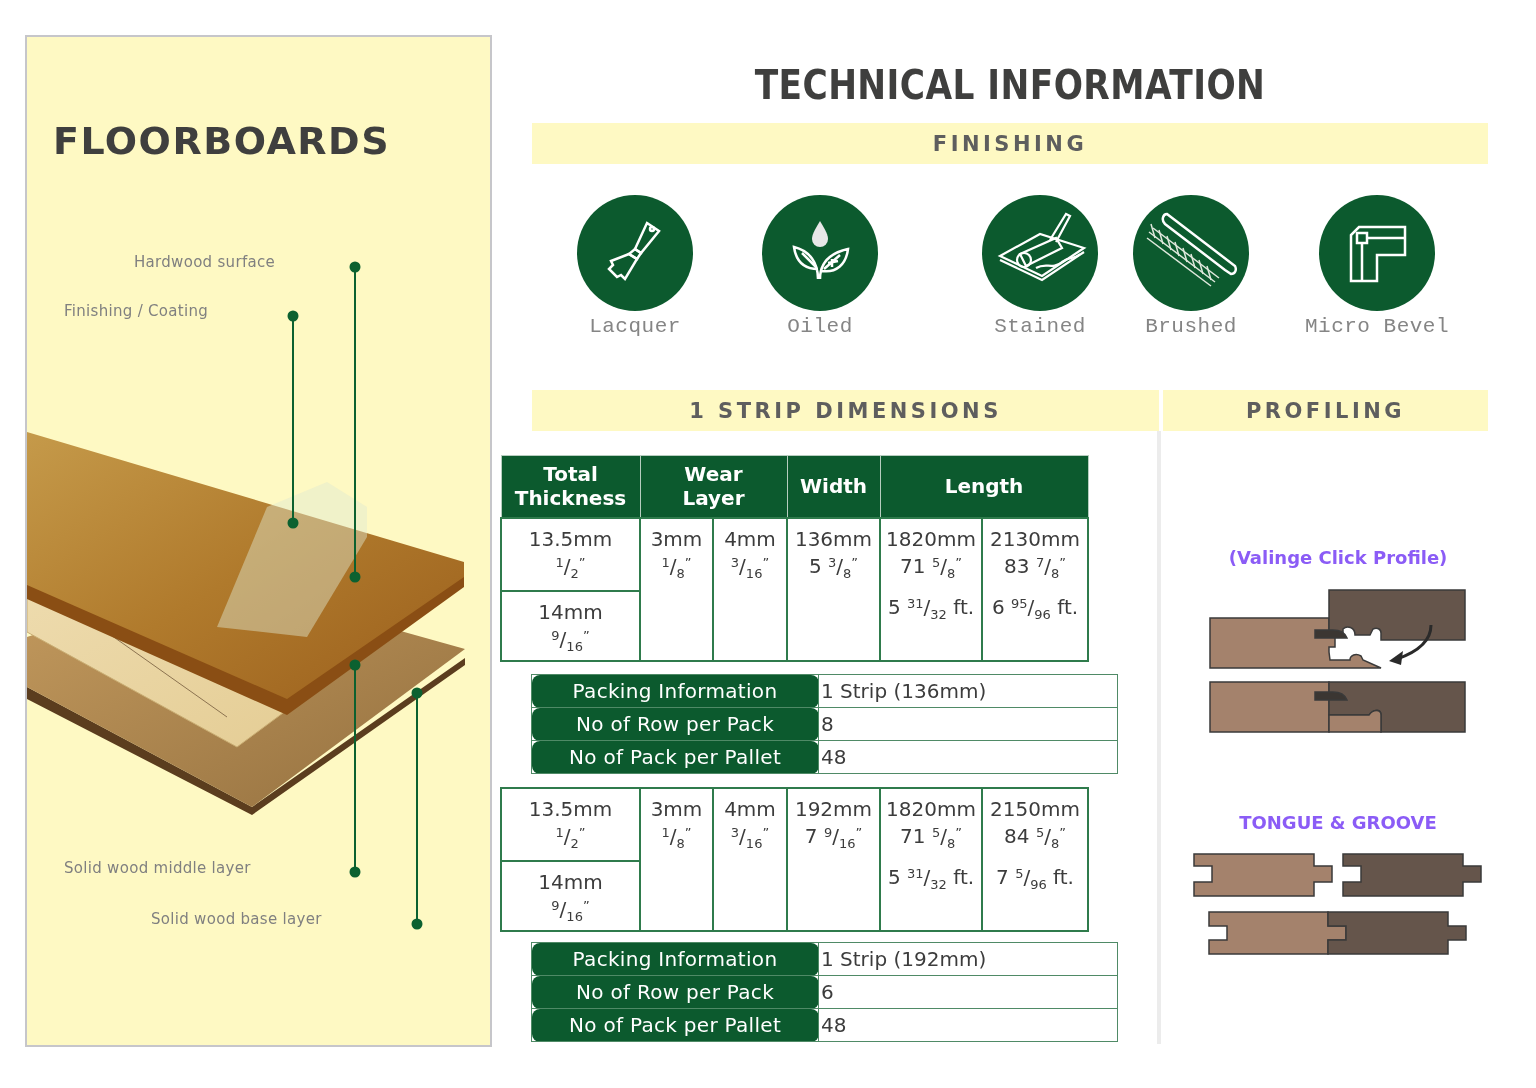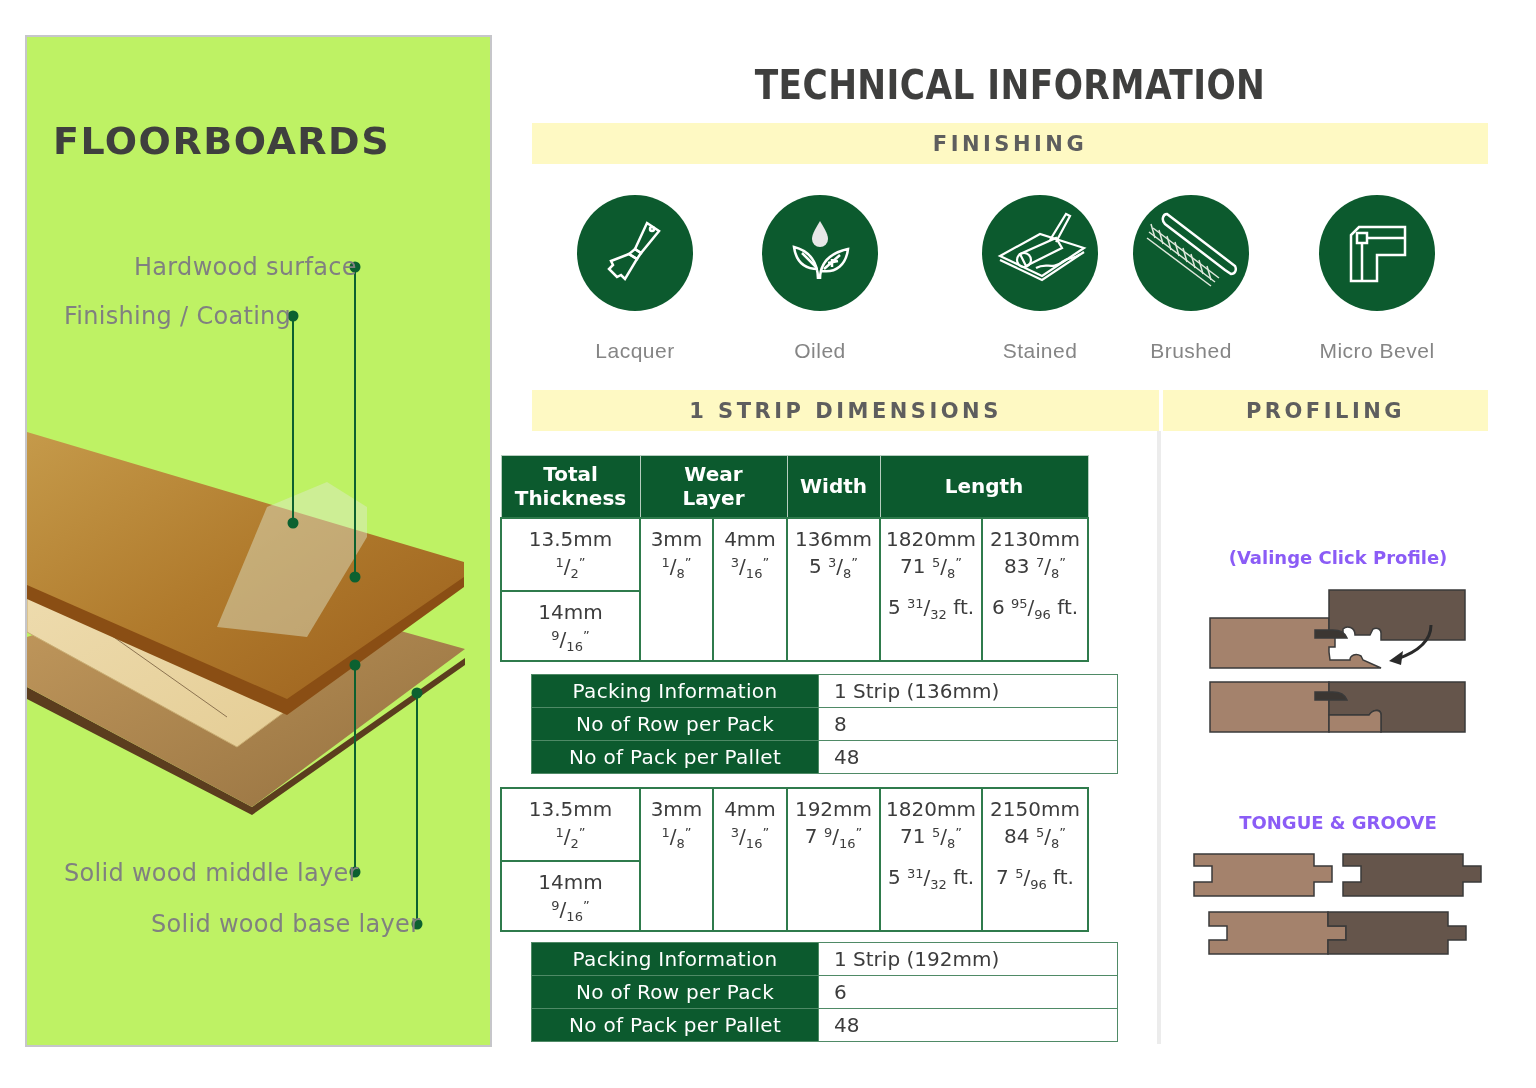--- a/index.html
+++ b/index.html
@@ -2,29 +2,29 @@
 <html><head>
 <meta charset="utf-8">
 <style>
   * { box-sizing: border-box; margin: 0; padding: 0; }
   html, body { width: 1536px; height: 1088px; background: #ffffff; overflow: hidden; }
   body { position: relative; font-family: "DejaVu Sans", sans-serif; color: #444; }
 
   
   .left-panel {
     position: absolute; left: 25px; top: 35px; width: 467px; height: 1012px;
-    border: 2px solid #c6c6ca; background: #bef264;
+    border: 2px solid #c6c6ca; background: #fef9c3;
   }
   .floor-title {
     position: absolute; left: 26px; top: 82px;
     font-family: "DejaVu Sans", sans-serif; font-weight: bold; font-size: 38px;
     color: #3f3f3e; letter-spacing: 1.5px;
   }
   .layer-label {
-    position: absolute; font-family: "DejaVu Sans", sans-serif; font-size: 24px;
+    position: absolute; font-family: "DejaVu Sans", sans-serif; font-size: 15px;
     color: #808080; white-space: nowrap; letter-spacing: 0.3px;
   }
   .board-svg { position: absolute; left: 0; top: 0; }
 
   
   .tech-title {
     position: absolute; left: 532px; width: 956px; top: 62px; text-align: center;
     font-family: "DejaVu Sans", sans-serif; font-weight: bold; font-size: 40px;
     color: #3f3f3e; letter-spacing: 0.5px; transform: scaleX(0.86); transform-origin: center;
   }
@@ -38,21 +38,21 @@
   .dims-bar { left: 532px; top: 390px; width: 627px; }
   .profiling-bar { left: 1163px; top: 390px; width: 325px; }
   .profile-divider { position: absolute; left: 1157px; top: 431px; width: 4px; height: 613px; background: #ececec; }
 
   .finish-item { position: absolute; top: 195px; width: 180px; text-align: center; }
   .finish-circle {
     width: 116px; height: 116px; border-radius: 50%; background: #0c5a2e;
     margin: 0 auto; display: flex; align-items: center; justify-content: center;
   }
   .finish-label {
-    margin-top: 28px; font-family: Liberation Sans, sans-serif; font-size: 21px;
+    margin-top: 4px; font-family: Liberation Mono, monospace; font-size: 21px;
     color: #858585; letter-spacing: 0.5px;
   }
 
   
   table.dims {
     position: absolute; left: 500px; width: 587px; border-collapse: collapse;
     font-family: "DejaVu Sans", sans-serif; table-layout: fixed;
   }
   table.dims th {
     background: #0c5a2e; color: #fff; font-weight: bold; font-size: 20px;
@@ -64,22 +64,22 @@
   }
   .frac { font-size: 20px; white-space: nowrap; }
   .frac sup { font-size: 13px; vertical-align: 6px; }
   .frac sub { font-size: 13px; vertical-align: -5px; }
 
   table.pack {
     position: absolute; left: 531px; width: 587px; border-collapse: collapse;
     font-family: "DejaVu Sans", sans-serif; table-layout: fixed;
   }
   table.pack td { height: 33px; border: 1.5px solid #4f8a66; font-size: 20px; }
-  table.pack td.key { background: #0c5a2e; color: #fff; text-align: center; width: 287px; letter-spacing: 0.3px; }
-  table.pack td.val { background: #fff; color: #3c3c3c; padding-left: 15px; }
+  table.pack td.key { background: #0c5a2e; color: #fff; text-align: center; width: 287px; letter-spacing: 0.3px; border-radius: 8px; }
+  table.pack td.val { background: #fff; color: #3c3c3c; padding-left: 2px; }
 
   .profile-title {
     position: absolute; font-family: "DejaVu Sans", sans-serif; font-weight: bold;
     font-size: 18px; color: #8b5cf6; text-align: center; white-space: nowrap;
   }
 </style>
 </head>
 <body>
 
 <div class="left-panel">

